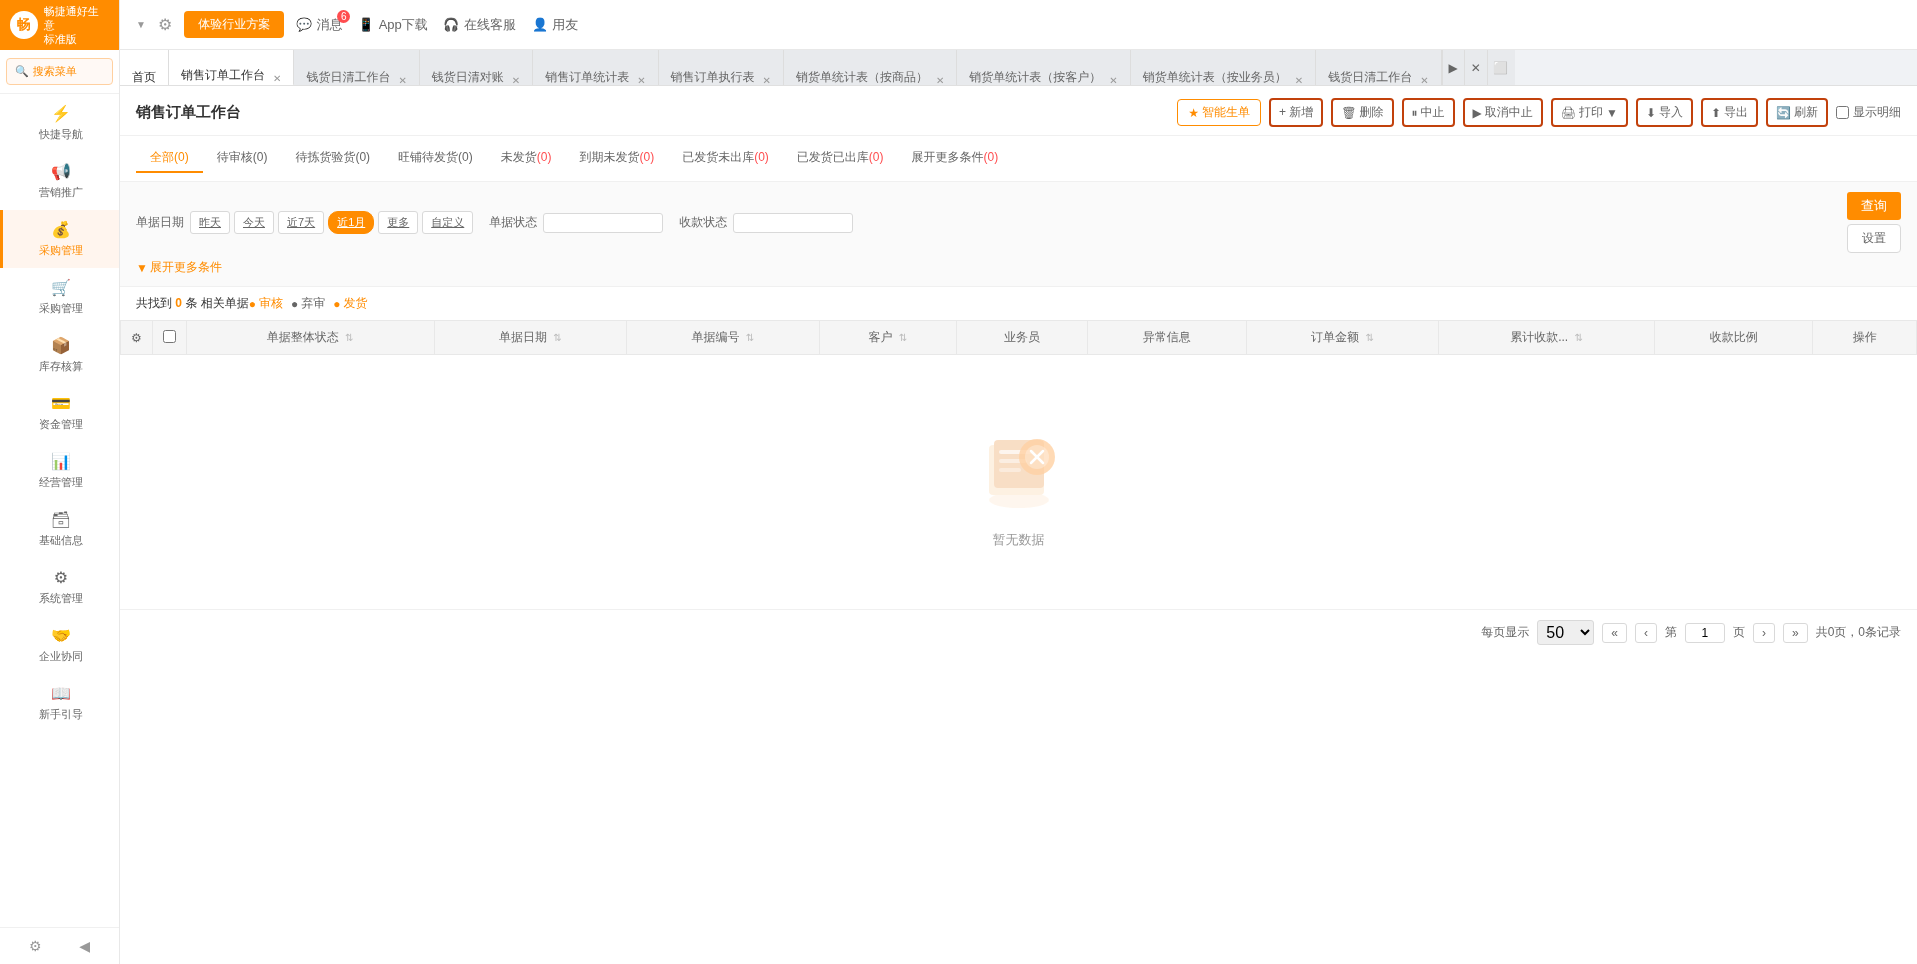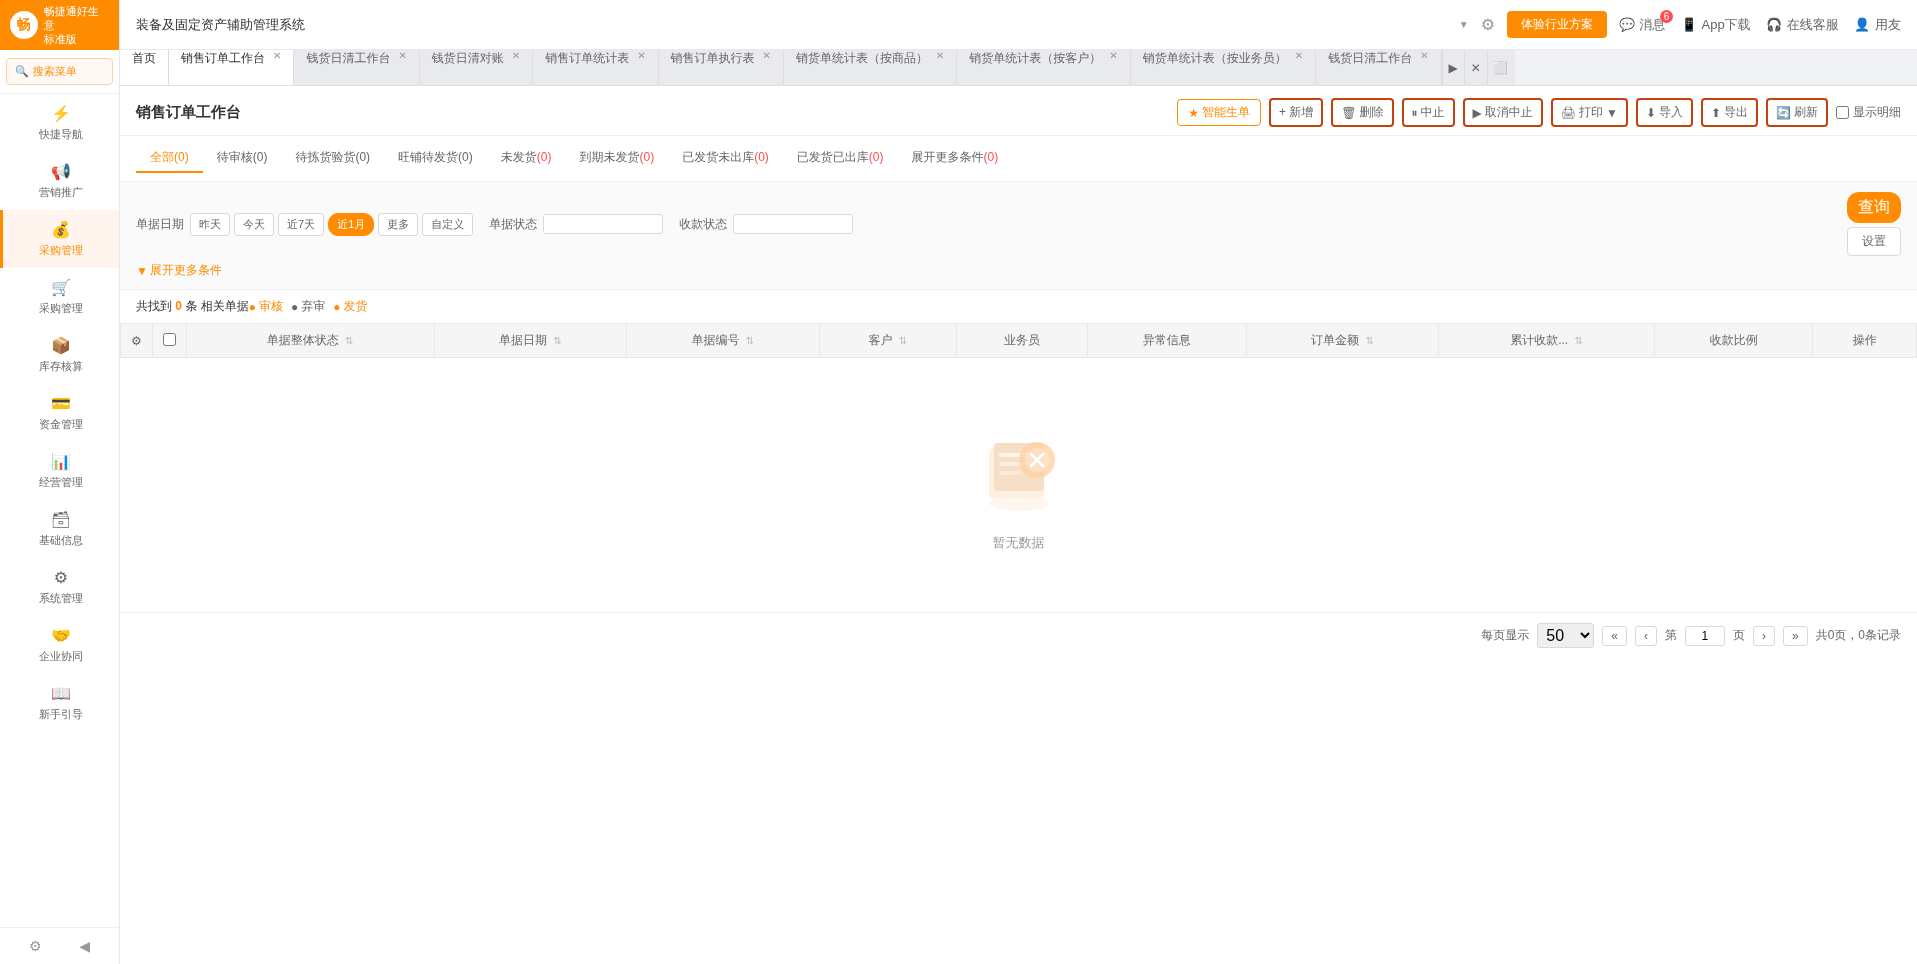--- a/index.html
+++ b/index.html
@@ -25,21 +25,21 @@
     .top-header { height: 50px; background: #fff; border-bottom: 1px solid #e8e8e8; display: flex; align-items: center; padding: 0 16px; gap: 12px; }
     .system-title { font-size: 13px; color: #333; flex: 1; }
     .header-actions { display: flex; align-items: center; gap: 16px; }
     .header-btn { background: #ff8c00; color: #fff; border: none; border-radius: 4px; padding: 5px 14px; cursor: pointer; font-size: 12px; }
     .header-icon-btn { color: #666; cursor: pointer; font-size: 13px; display: flex; align-items: center; gap: 4px; position: relative; }
     .badge { background: #ff4d4f; color: #fff; border-radius: 10px; font-size: 10px; padding: 1px 4px; position: absolute; top: -6px; right: -8px; }
     .dropdown-arrow { font-size: 10px; color: #999; }
 
     
     .tab-bar { height: 36px; background: #f0f2f5; display: flex; align-items: center; border-bottom: 1px solid #e0e0e0; overflow: hidden; }
-    .tab-item { height: 36px; padding: 0 12px; display: flex; align-items: flex-start; gap: 6px; cursor: pointer; white-space: nowrap; font-size: 12px; color: #666; border-right: 1px solid #ddd; background: #e8eaed; flex-shrink: 0; }
+    .tab-item { height: 36px; padding: 0 12px; display: flex; align-items: flex-end; gap: 6px; cursor: pointer; white-space: nowrap; font-size: 12px; color: #666; border-right: 1px solid #ddd; background: #e8eaed; flex-shrink: 0; }
     .tab-item.active { background: #fff; color: #333; border-bottom: 2px solid #fff; }
     .tab-item.home { background: #fff; color: #333; font-weight: 500; }
     .tab-close { color: #999; font-size: 10px; margin-left: 2px; }
     .tab-nav-btn { padding: 0 6px; height: 36px; display: flex; align-items: center; background: #e8eaed; border-left: 1px solid #ddd; cursor: pointer; color: #666; }
 
     
     .page-content { flex: 1; overflow-y: auto; background: #fff; padding: 0; }
 
     
     .page-header { padding: 12px 16px 8px; display: flex; align-items: center; justify-content: space-between; border-bottom: 1px solid #f0f0f0; }
@@ -54,26 +54,26 @@
     .filter-tab { padding: 5px 14px; cursor: pointer; font-size: 12px; color: #666; border-bottom: 2px solid transparent; }
     .filter-tab.active { color: #ff8c00; border-bottom-color: #ff8c00; font-weight: 500; }
     .filter-tab .count-orange { color: #ff4d4f; }
 
     
     .search-area { padding: 10px 16px; background: #fafafa; border-bottom: 1px solid #f0f0f0; }
     .search-row { display: flex; align-items: center; gap: 16px; flex-wrap: wrap; }
     .search-field { display: flex; align-items: center; gap: 6px; }
     .search-label { color: #666; font-size: 12px; white-space: nowrap; }
     .date-range-group { display: flex; align-items: center; gap: 4px; }
-    .date-quick-btn { padding: 3px 8px; border: 1px solid #d9d9d9; border-radius: 3px; cursor: pointer; font-size: 11px; color: #666; background: #fff; }
+    .date-quick-btn { padding: 3px 8px; border: 1px solid #d9d9d9; border-radius: 3px; cursor: pointer; font-size: 11px; color: #666; background: #fff; text-decoration: underline; }
     .date-quick-btn.active { background: #ff8c00; color: #fff; border-color: #ff8c00; border-radius: 10px; }
     .date-input { border: 1px solid #d9d9d9; border-radius: 3px; padding: 3px 6px; font-size: 11px; color: #333; background: #fff; }
     .select-field { border: 1px solid #d9d9d9; border-radius: 3px; padding: 3px 20px 3px 6px; font-size: 11px; color: #333; background: #fff; appearance: none; min-width: 120px; }
     .expand-btn { color: #ff8c00; cursor: pointer; font-size: 12px; display: flex; align-items: center; gap: 2px; border: none; background: none; }
-    .btn-query { background: #ff8c00; color: #fff; border: none; border-radius: 12px; padding: 5px 10px; cursor: pointer; font-size: 16px; }
+    .btn-query { background: #ff8c00; color: #fff; border: none; border-radius: 3px; padding: 5px 10px; cursor: pointer; font-size: 13px; }
     .btn-setting { background: #fff; border: 1px solid #d9d9d9; color: #666; border-radius: 4px; padding: 5px 14px; cursor: pointer; font-size: 12px; }
 
     
     .result-info { padding: 8px 16px; display: flex; align-items: center; }
     .result-actions { display: flex; gap: 8px; }
     .result-action-btn { color: #666; font-size: 12px; cursor: pointer; display: flex; align-items: center; gap: 3px; }
     .result-action-btn.orange { color: #ff8c00; }
 
     
     .data-table { width: 100%; border-collapse: collapse; }
@@ -165,21 +165,20 @@
 
   <div class="sidebar-bottom">
     <span class="sidebar-bottom-btn">⚙</span>
     <span class="sidebar-bottom-btn">◀</span>
   </div>
 </div>
 
 <div class="main">
 
   <div class="top-header">
-    <span class="system-title">装备及固定资产辅助管理系统</span>
     <span class="dropdown-arrow">▼</span>
     <span style="font-size:16px; color:#999; cursor:pointer;">⚙</span>
     <button class="header-btn">体验行业方案</button>
 
     <div class="header-actions">
       <div class="header-icon-btn">
         <span>💬</span>
         <span>消息</span>
         <span class="badge">6</span>
       </div>

